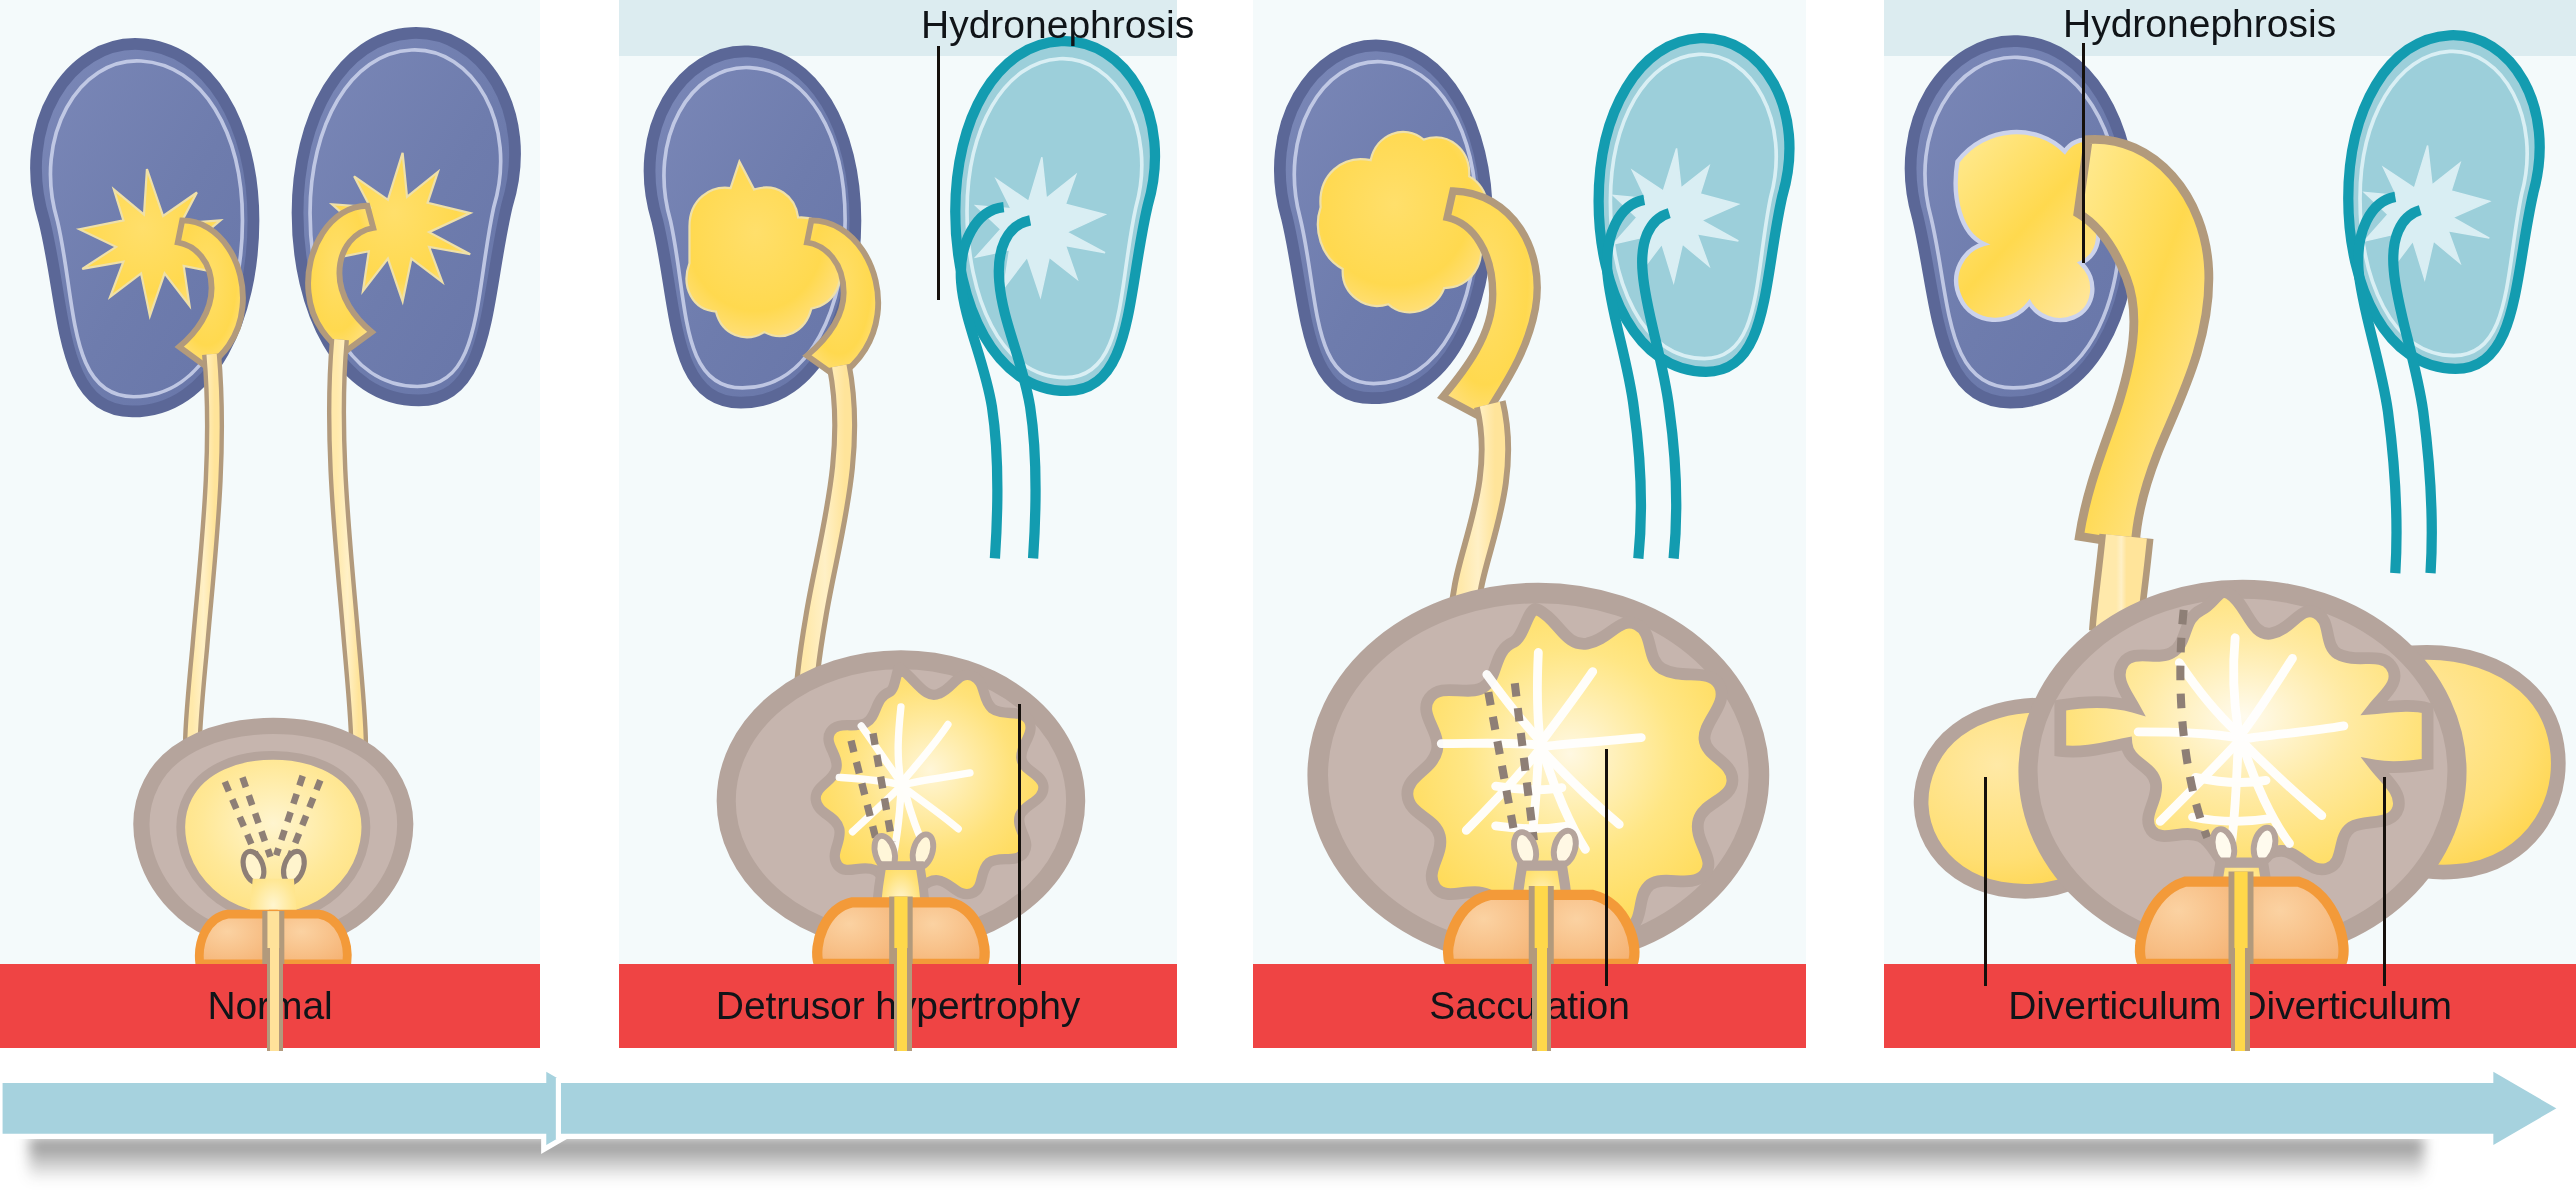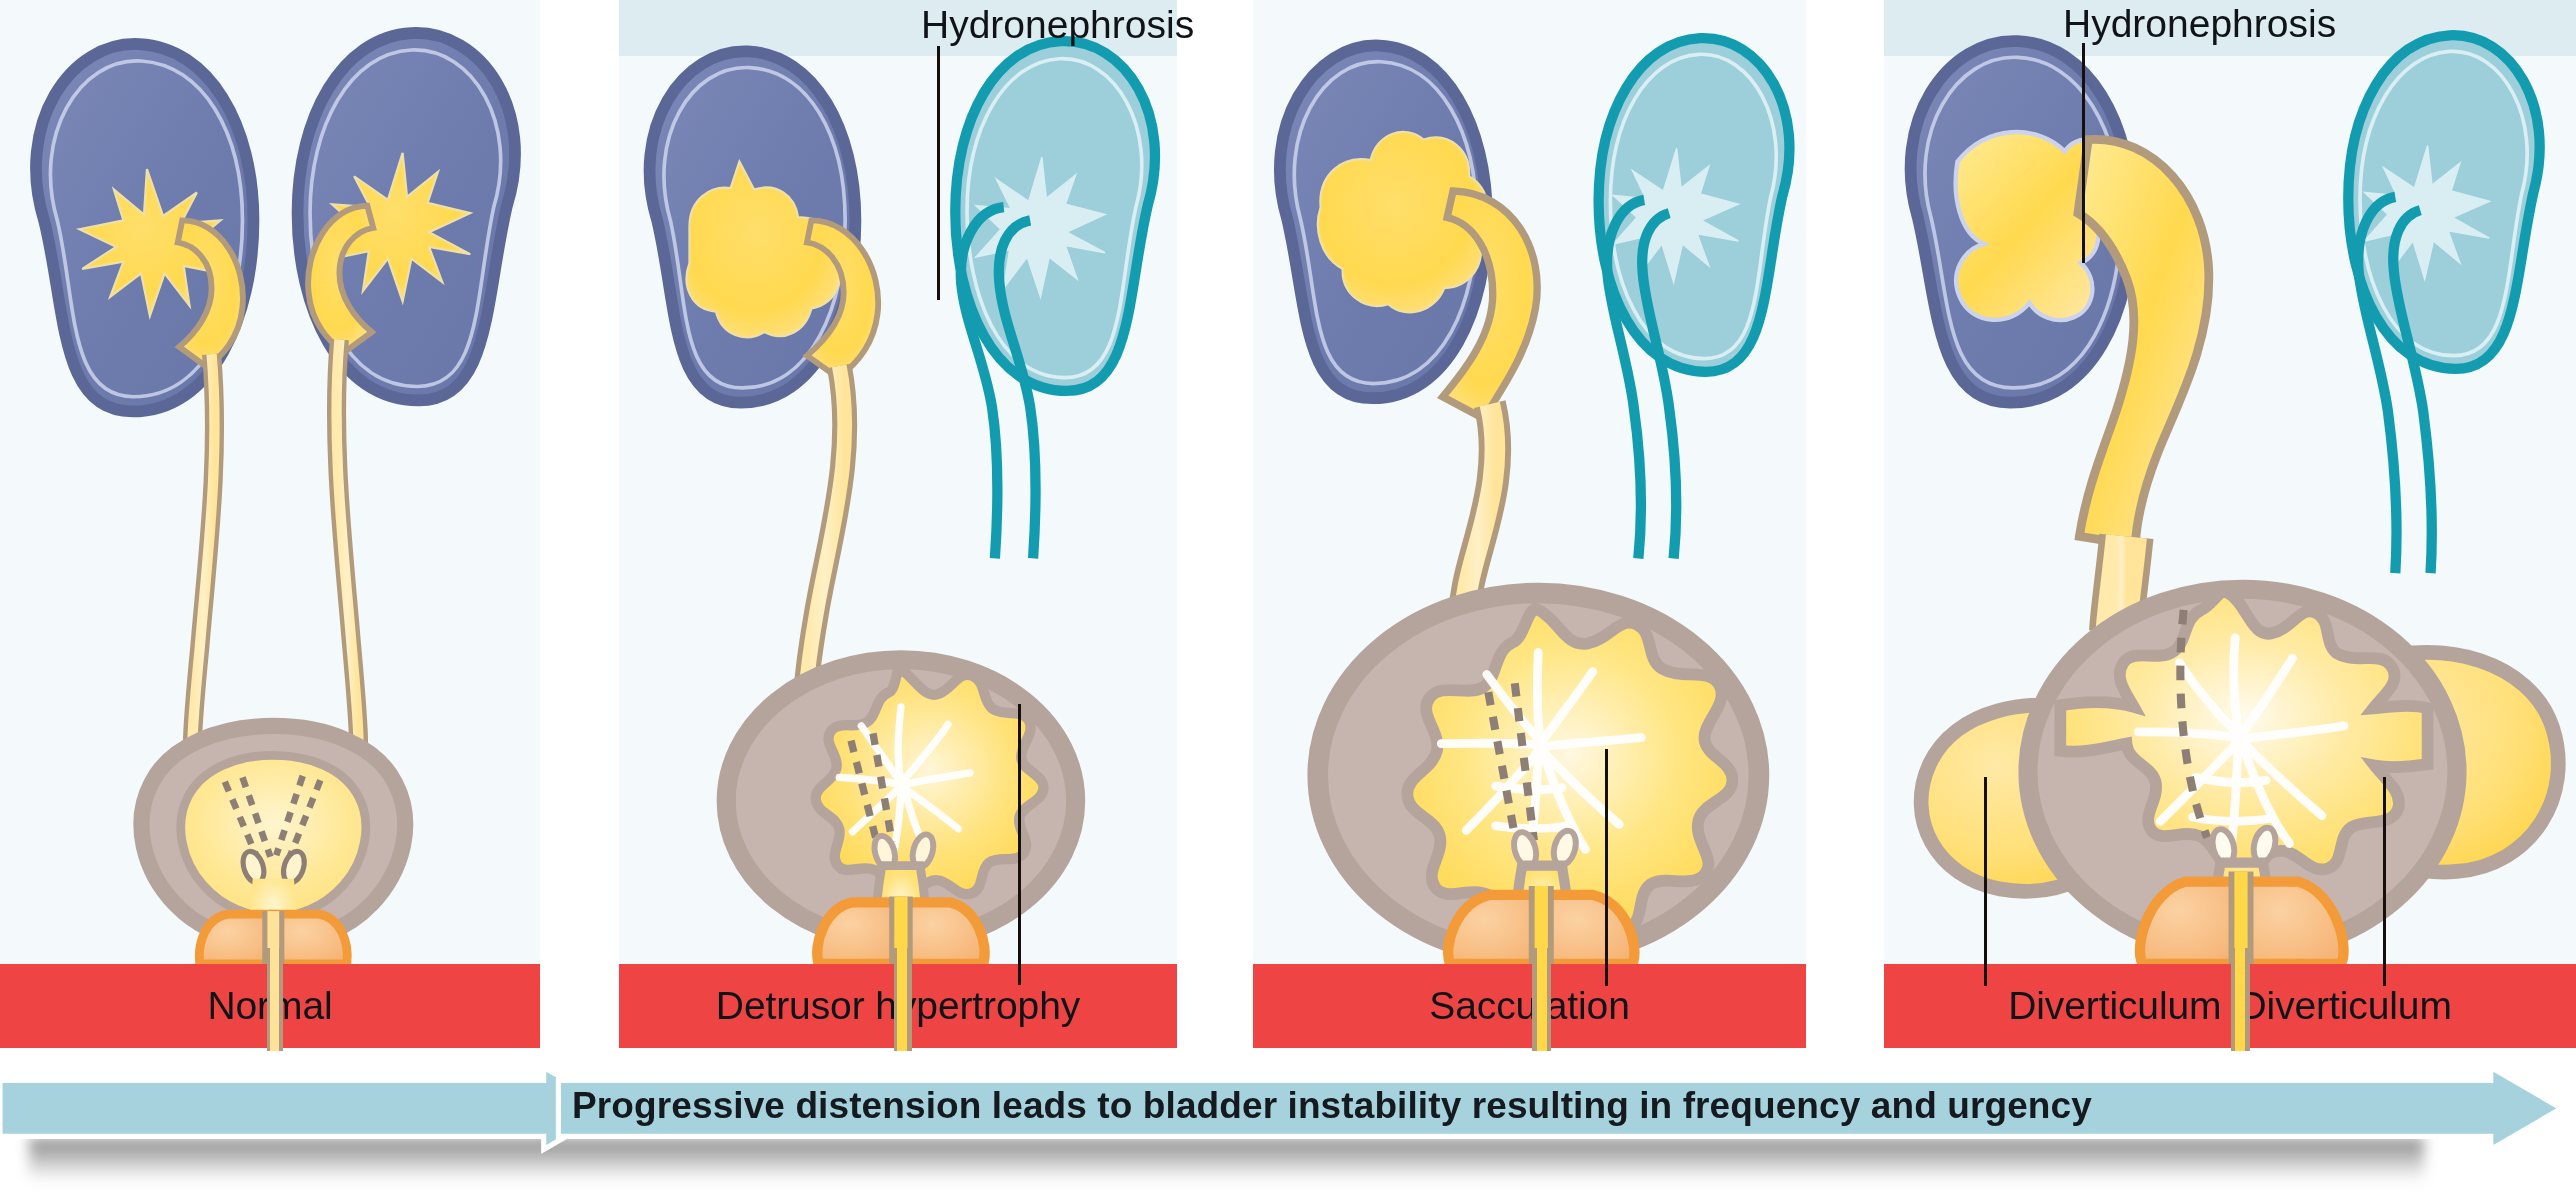--- a/index.html
+++ b/index.html
@@ -471,17 +471,16 @@
 
   <div class="lead" style="left:1984px;top:777px;height:209px;"></div>
   <div class="lead" style="left:2383px;top:777px;height:209px;"></div>
 
   <div id="arrow-wrap">
     <div class="shadowband"></div>
     <svg width="2576" height="96" viewBox="0 0 3506 130" style="position:absolute;left:0;top:0;z-index:2;">
       <path d="M0 18 L740 18 L740 0 L836 56 L740 112 L740 94 L0 94 Z" fill="#a6d2de" stroke="#ffffff" stroke-width="7"></path>
       <path d="M760 18 L3390 18 L3390 0 L3486 56 L3390 112 L3390 94 L760 94 Z" fill="#a6d2de" stroke="#ffffff" stroke-width="7"></path>
     </svg>
-    <div id="arrow-text">Progressive distension leads to bladder instability resulting in frequency and urgency</div>
   </div>
 
 </div>
 
 
 </body></html>

